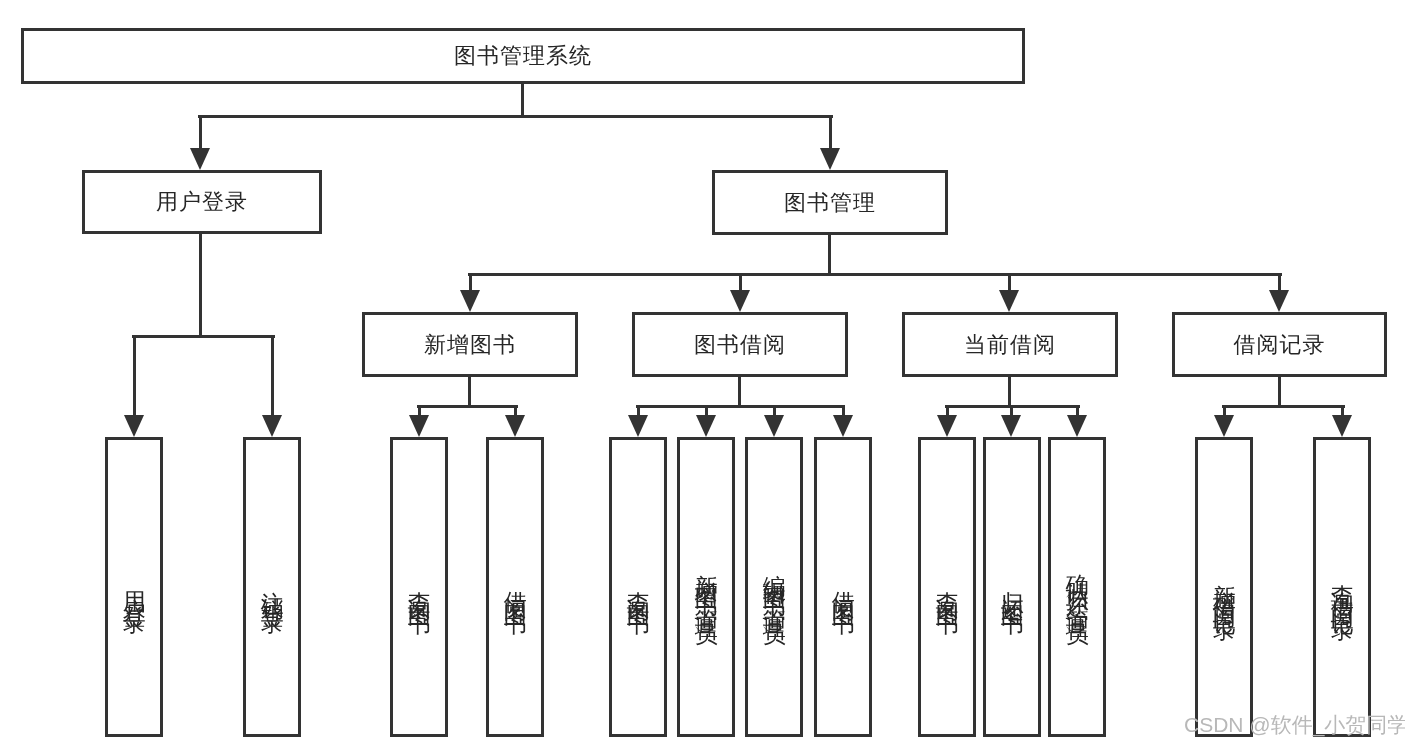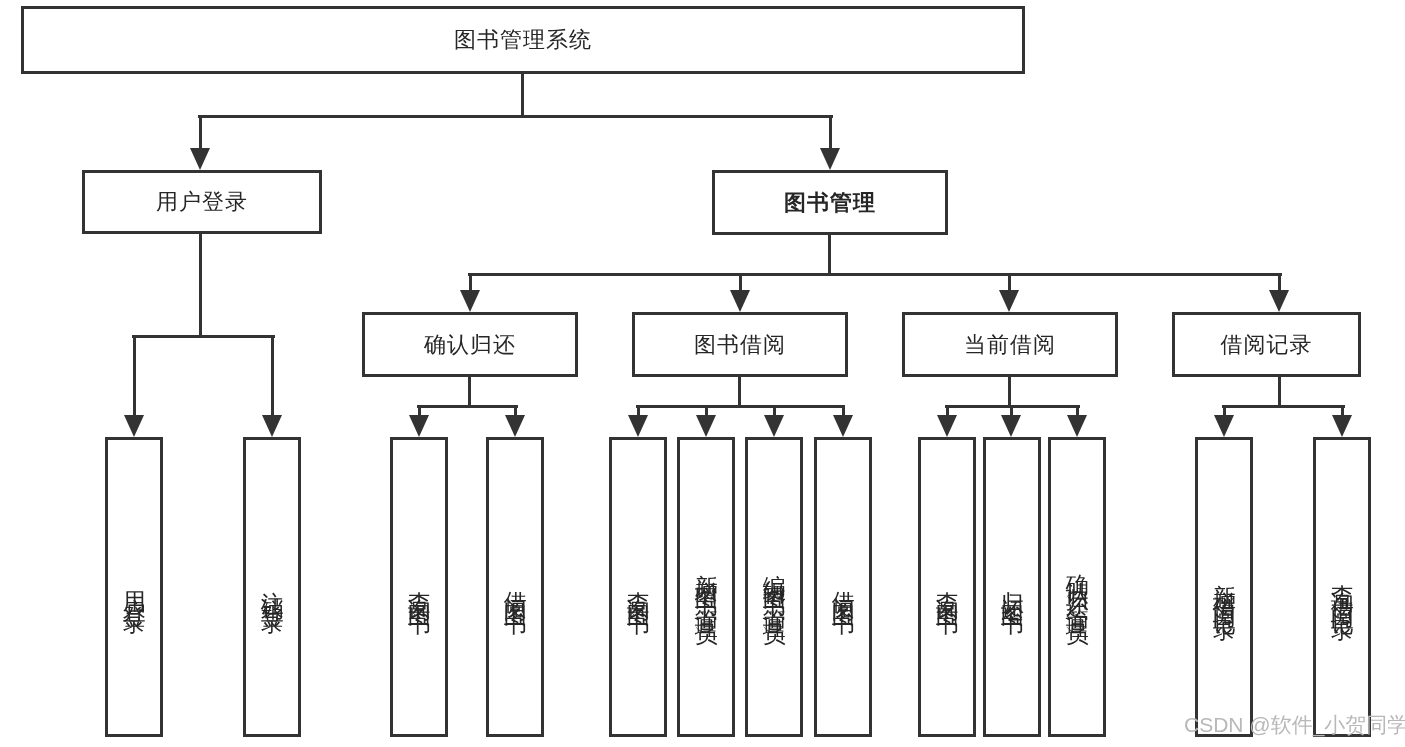--- a/index.html
+++ b/index.html
@@ -65,54 +65,54 @@
     color: #b8b8b8;
     white-space: nowrap;
     z-index: 9;
   }
 </style>
 </head>
 <body>
 
 <div id="stage">
 
-  <div class="node" style="left:21px; top:6px; width:1004px; height:68px;">图书管理系统</div>
+  <div class="node" style="left:21px; top:28px; width:1004px; height:56px;">图书管理系统</div>
 
   <div class="v" style="left:521px; top:68px; height:50px;"></div>
   <div class="h" style="left:198px; top:115px; width:635px;"></div>
   <div class="v" style="left:199px; top:115px; height:35px;"></div>
   <div class="a" style="left:190px; top:148px;"></div>
   <div class="v" style="left:829px; top:115px; height:35px;"></div>
   <div class="a" style="left:820px; top:148px;"></div>
 
   <div class="node" style="left:82px; top:170px; width:240px; height:64px;">用户登录</div>
-  <div class="node" style="left:712px; top:170px; width:236px; height:65px;font-weight:bold;">图书管理</div>
+  <div class="node" style="left:712px; top:170px; width:236px; height:65px;">图书管理</div>
 
   <div class="v" style="left:199px; top:233px; height:105px;"></div>
   <div class="h" style="left:132px; top:335px; width:143px;"></div>
   <div class="v" style="left:133px; top:335px; height:82px;"></div>
   <div class="a" style="left:124px; top:415px;"></div>
   <div class="v" style="left:271px; top:335px; height:82px;"></div>
   <div class="a" style="left:262px; top:415px;"></div>
 
   <div class="v" style="left:828px; top:235px; height:41px;"></div>
   <div class="h" style="left:468px; top:273px; width:814px;"></div>
   <div class="v" style="left:469px; top:273px; height:20px;"></div>
   <div class="a" style="left:460px; top:290px;"></div>
   <div class="v" style="left:739px; top:273px; height:20px;"></div>
   <div class="a" style="left:730px; top:290px;"></div>
   <div class="v" style="left:1008px; top:273px; height:20px;"></div>
   <div class="a" style="left:999px; top:290px;"></div>
   <div class="v" style="left:1278px; top:273px; height:20px;"></div>
   <div class="a" style="left:1269px; top:290px;"></div>
 
-  <div class="node" style="left:362px; top:312px; width:216px; height:65px;">确认归还</div>
+  <div class="node" style="left:362px; top:312px; width:216px; height:65px;">新增图书</div>
   <div class="node" style="left:902px; top:312px; width:216px; height:65px;">当前借阅</div>
   <div class="node" style="left:632px; top:312px; width:216px; height:65px;">图书借阅</div>
-  <div class="node" style="left:1172px; top:312px; width:189px; height:65px;">借阅记录</div>
+  <div class="node" style="left:1172px; top:312px; width:215px; height:65px;">借阅记录</div>
 
   <div class="v" style="left:468px; top:376px; height:32px;"></div>
   <div class="h" style="left:417px; top:405px; width:101px;"></div>
   <div class="v" style="left:418px; top:405px; height:16px;"></div>
   <div class="a" style="left:409px; top:415px;"></div>
   <div class="v" style="left:514px; top:405px; height:16px;"></div>
   <div class="a" style="left:505px; top:415px;"></div>
 
   <div class="v" style="left:738px; top:376px; height:32px;"></div>
   <div class="h" style="left:636px; top:405px; width:209px;"></div>

